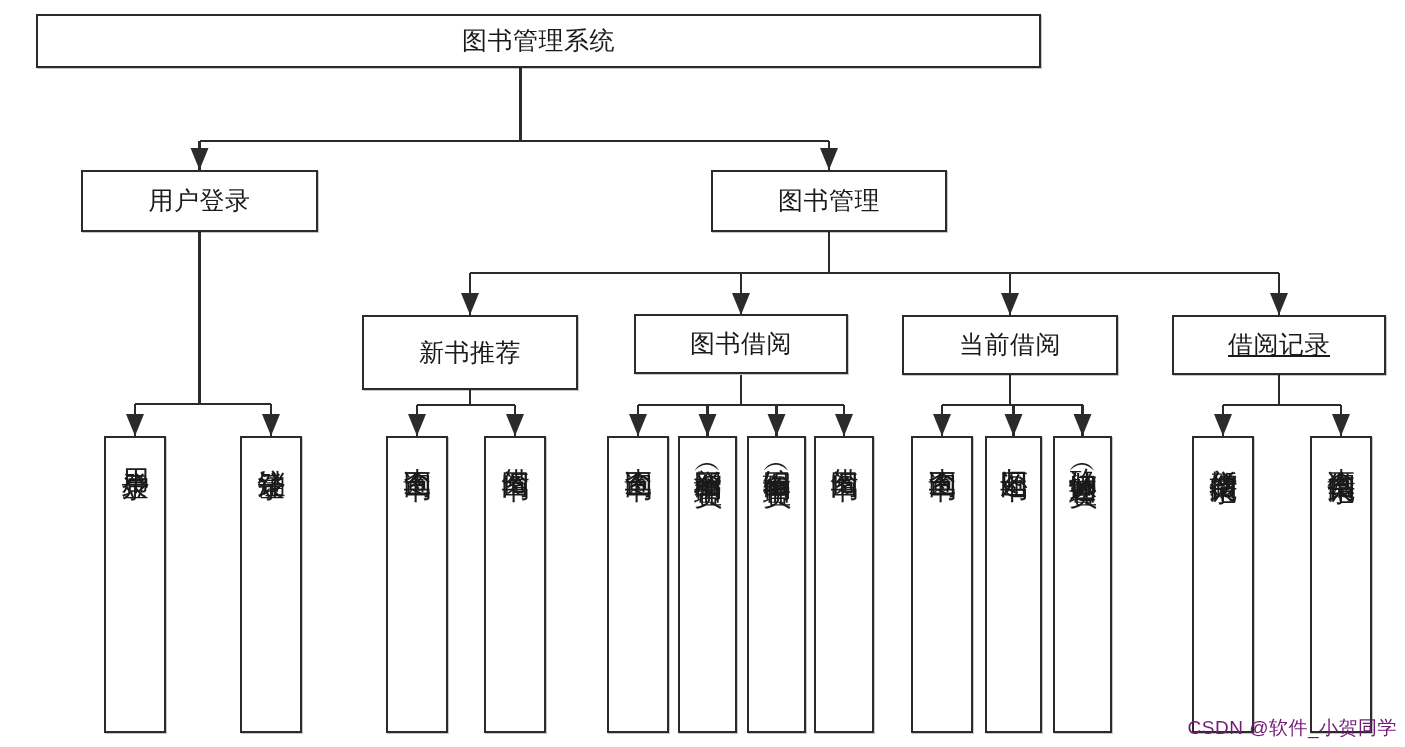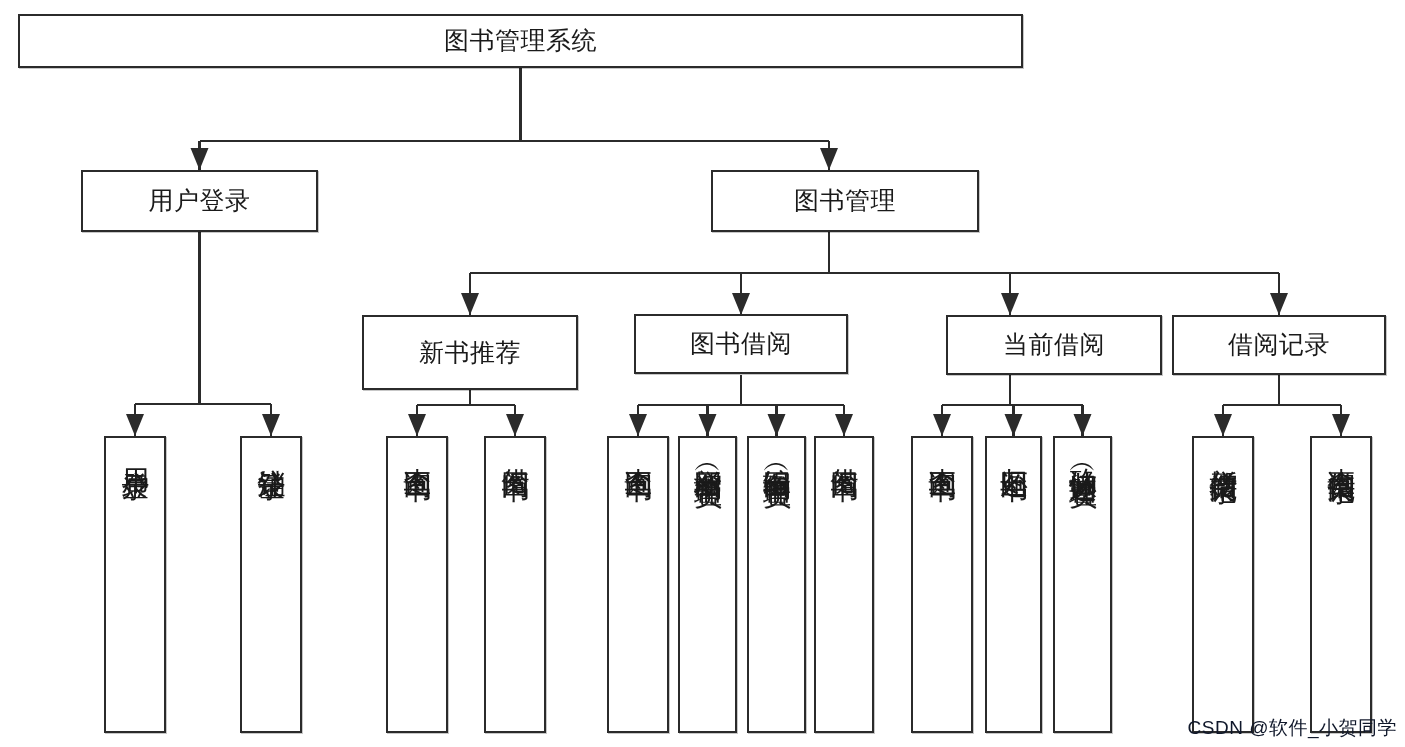--- a/index.html
+++ b/index.html
@@ -59,21 +59,21 @@
     font-size: 28px;
     line-height: 1.0;
     letter-spacing: 2px;
     white-space: nowrap;
   }
   .watermark {
     position: absolute;
     right: 8px;
     bottom: 6px;
     font-size: 19px;
-    color: #0f172a;
+    color: #701a75;
     letter-spacing: 0.5px;
     white-space: nowrap;
   }
 </style>
 </head>
 <body>
 
 <div id="canvas">
 
   <svg id="connectors" viewBox="0 0 1405 747" xmlns="http://www.w3.org/2000/svg">
@@ -124,41 +124,41 @@
       <line x1="1082.5" y1="405" x2="1082.5" y2="436" stroke="#2b2b2b" stroke-width="2.6" shape-rendering="crispEdges"></line>
       <polygon points="1073.5,414 1091.5,414 1082.5,436" fill="#2b2b2b"></polygon>
       <line x1="1279" y1="375" x2="1279" y2="405" stroke="#2b2b2b" stroke-width="2.6" shape-rendering="crispEdges"></line>
       <line x1="1223" y1="405" x2="1341" y2="405" stroke="#2b2b2b" stroke-width="2.6" shape-rendering="crispEdges"></line>
       <line x1="1223" y1="405" x2="1223" y2="436" stroke="#2b2b2b" stroke-width="2.6" shape-rendering="crispEdges"></line>
       <polygon points="1214,414 1232,414 1223,436" fill="#2b2b2b"></polygon>
       <line x1="1341" y1="405" x2="1341" y2="436" stroke="#2b2b2b" stroke-width="2.6" shape-rendering="crispEdges"></line>
       <polygon points="1332,414 1350,414 1341,436" fill="#2b2b2b"></polygon>
     </svg>
 
-  <div class="node root horiz" id="n-root" style="left: 18px; top: 14px; width: 1005px; height: 54px;">
+  <div class="node root horiz" id="n-root" style="left: 36px; top: 14px; width: 1005px; height: 54px;">
     <span class="node-label">图书管理系统</span>
   </div>
 
   <div class="node horiz" id="n-user-login" style="left: 81px; top: 170px; width: 237px; height: 62px;">
     <span class="node-label">用户登录</span>
   </div>
-  <div class="node horiz" id="n-book-manage" style="left: 711px; top: 170px; width: 268px; height: 62px;">
+  <div class="node horiz" id="n-book-manage" style="left: 711px; top: 170px; width: 236px; height: 62px;">
     <span class="node-label">图书管理</span>
   </div>
 
   <div class="node horiz" id="n-new-book-recommend" style="left: 362px; top: 315px; width: 216px; height: 75px;">
     <span class="node-label">新书推荐</span>
   </div>
   <div class="node horiz" id="n-book-borrow" style="left: 634px; top: 314px; width: 214px; height: 60px;">
     <span class="node-label">图书借阅</span>
   </div>
-  <div class="node horiz" id="n-current-borrow" style="left: 902px; top: 315px; width: 216px; height: 60px; margin-left: 44px;">
+  <div class="node horiz" id="n-current-borrow" style="left: 902px; top: 315px; width: 216px; height: 60px;">
     <span class="node-label">当前借阅</span>
   </div>
-  <div class="node horiz" id="n-borrow-record" style="left: 1172px; top: 315px; width: 214px; height: 60px;">
+  <div class="node horiz" id="n-borrow-record" style="left: 1172px; top: 315px; width: 214px; height: 60px; text-decoration: underline;">
     <span class="node-label">借阅记录</span>
   </div>
 
   <div class="node leaf" id="n-leaf-user-login" style="left: 104px; top: 436px; width: 62px; height: 297px;">
     <span class="node-label">用户登录</span>
   </div>
   <div class="node leaf" id="n-leaf-logout-login" style="left: 240px; top: 436px; width: 62px; height: 297px;">
     <span class="node-label">注销登录</span>
   </div>
   <div class="node leaf" id="n-leaf-query-book-1" style="left: 386px; top: 436px; width: 62px; height: 297px;">

